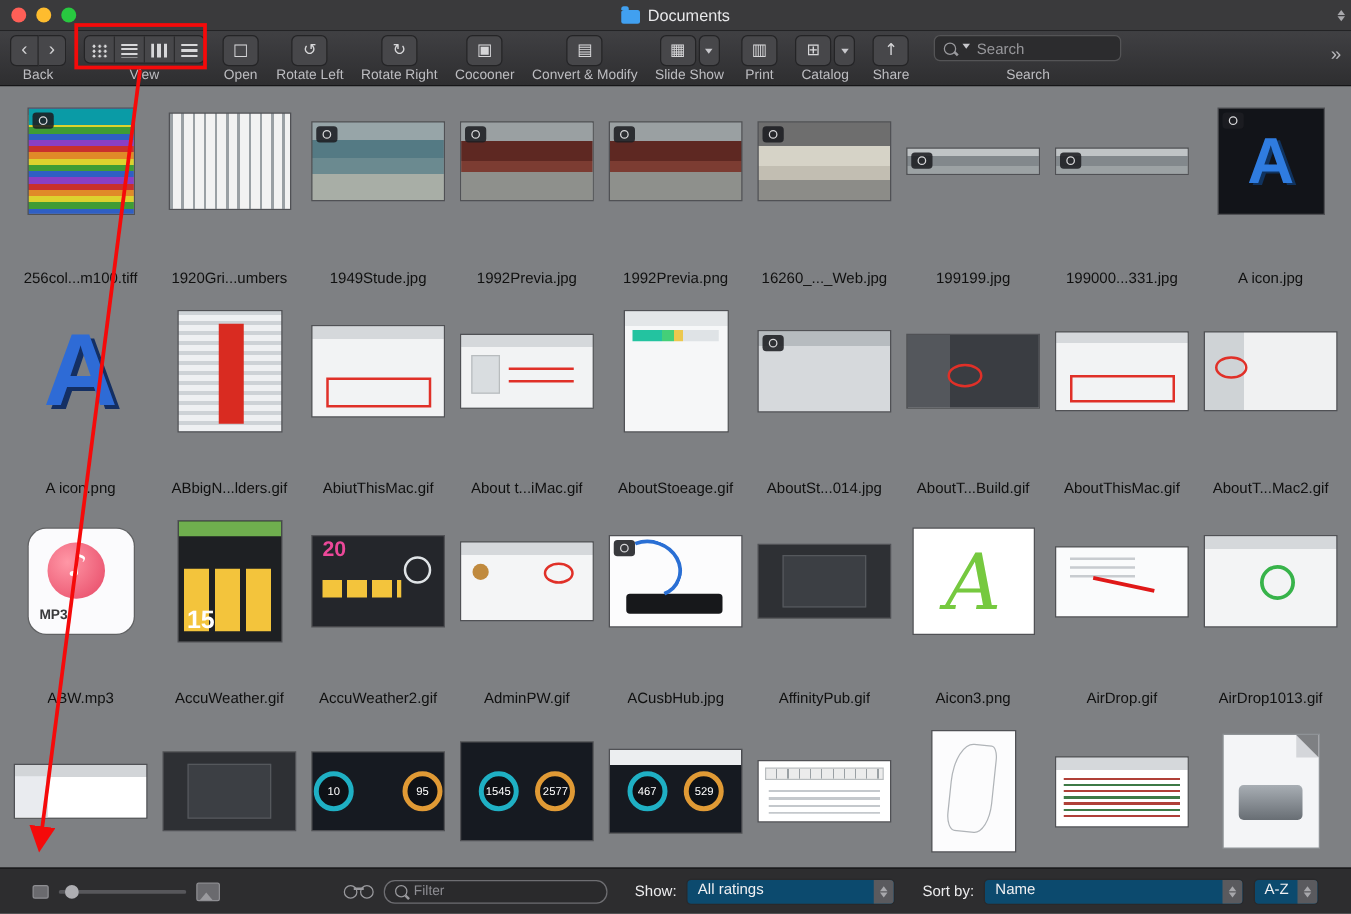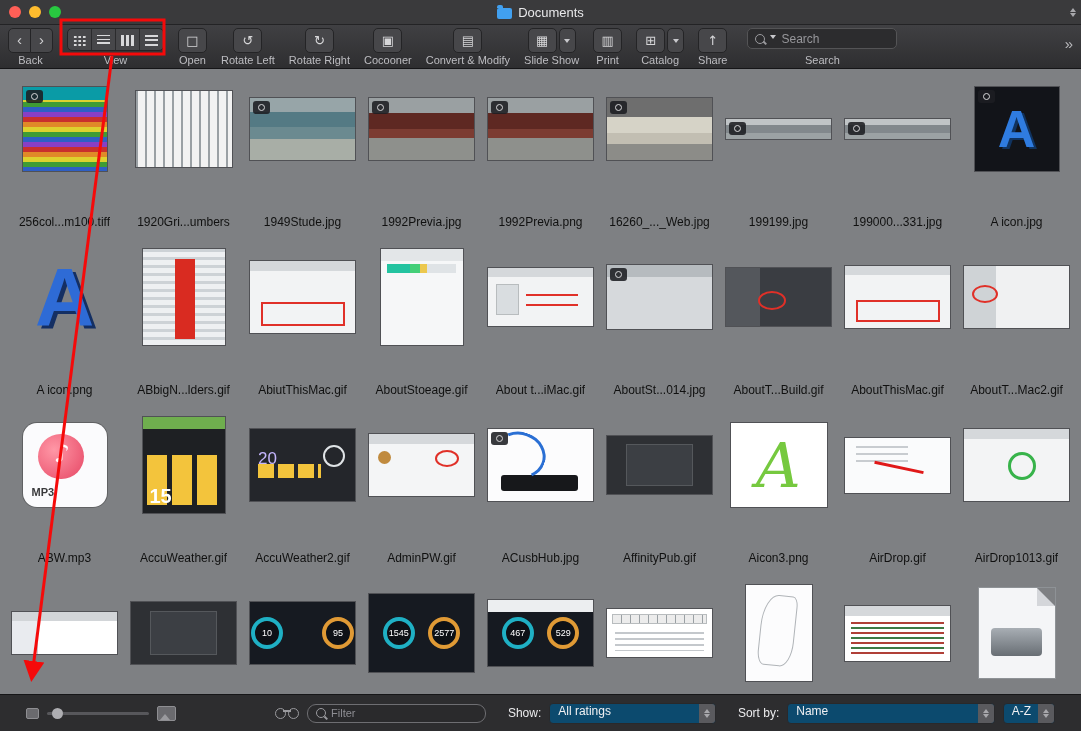--- a/index.html
+++ b/index.html
@@ -93,21 +93,21 @@
   .t-mp3 .tx{position:absolute;left:9px;bottom:9px;font-size:11px;font-weight:bold;color:#3a3a3c}
   .t-weather1{background:#1e2023}
   .t-weather1::before{content:"";position:absolute;top:0;left:0;right:0;height:12%;background:#6fae4e}
   .t-weather1::after{content:"";position:absolute;left:6%;right:6%;top:40%;bottom:8%;
       background:repeating-linear-gradient(90deg,#f3c43c 0 20px,#1e2023 20px 25px)}
   .t-weather1 .tx{position:absolute;left:7px;bottom:5px;font-size:20px;font-weight:bold;color:#fff;z-index:2}
   .t-weather2{background:#24262b}
   .t-weather2::before{content:"";position:absolute;right:10%;top:22%;width:18px;height:18px;border:2px solid #dfe3e6;border-radius:50%}
   .t-weather2::after{content:"";position:absolute;left:8%;right:32%;top:48%;height:20%;
       background:repeating-linear-gradient(90deg,#f3c43c 0 16px,#24262b 16px 20px)}
-  .t-weather2 .tx{position:absolute;left:8px;top:20px;font-size:17px;font-weight:normal;color:#c4b5fd}
+  .t-weather2 .tx{position:absolute;left:8px;top:1px;font-size:17px;font-weight:bold;color:#ec4899}
   .t-usbhub{background:#fcfcfd}
   .t-usbhub::before{content:"";position:absolute;left:12%;right:14%;bottom:14%;height:22%;background:#17181b;border-radius:3px}
   .t-usbhub::after{content:"";position:absolute;left:6%;top:4%;width:44%;height:55%;border:3px solid #2a6fd4;
       border-radius:50%;border-bottom-color:transparent;border-left-color:transparent;transform:rotate(20deg)}
   .t-dialog-red{background:linear-gradient(180deg,#d5d8db 0 16%,#f4f5f6 16%)}
   .t-dialog-red::before{content:"";position:absolute;left:9%;top:28%;width:13px;height:13px;border-radius:50%;background:#c08a3e}
   .t-dialog-red::after{content:"";position:absolute;right:14%;top:26%;width:20px;height:13px;border:2px solid #e03028;border-radius:50%}
   .t-shot-dark{background:#2e3034}
   .t-shot-dark::after{content:"";position:absolute;left:18%;right:18%;top:14%;bottom:14%;background:#3c3f44;border:1px solid #55585c}
   .t-a-green{background:#fff;display:flex;align-items:center;justify-content:center}
@@ -407,29 +407,29 @@
         <div class="fname">ABbigN...lders.gif</div>
       </div>
       <div class="cell">
         <div class="tarea">
           <div class="thumb t-shot-redbox" style="width: 105px; height: 72px;"></div>
         </div>
         <div class="fname">AbiutThisMac.gif</div>
       </div>
       <div class="cell">
         <div class="tarea">
+          <div class="thumb t-shot-redlines" style="width: 105px; height: 58px;"></div>
+        </div>
+        <div class="fname">About t...iMac.gif</div>
+      </div>
+      <div class="cell">
+        <div class="tarea">
           <div class="thumb t-storage" style="width: 82px; height: 96px;"></div>
         </div>
         <div class="fname">AboutStoeage.gif</div>
-      </div>
-      <div class="cell">
-        <div class="tarea">
-          <div class="thumb t-shot-redlines" style="width: 105px; height: 58px;"></div>
-        </div>
-        <div class="fname">About t...iMac.gif</div>
       </div>
       <div class="cell">
         <div class="tarea">
           <div class="thumb t-shot-gray" style="width: 105px; height: 64px;">
             <span class="badge"></span>
           </div>
         </div>
         <div class="fname">AboutSt...014.jpg</div>
       </div>
       <div class="cell">

